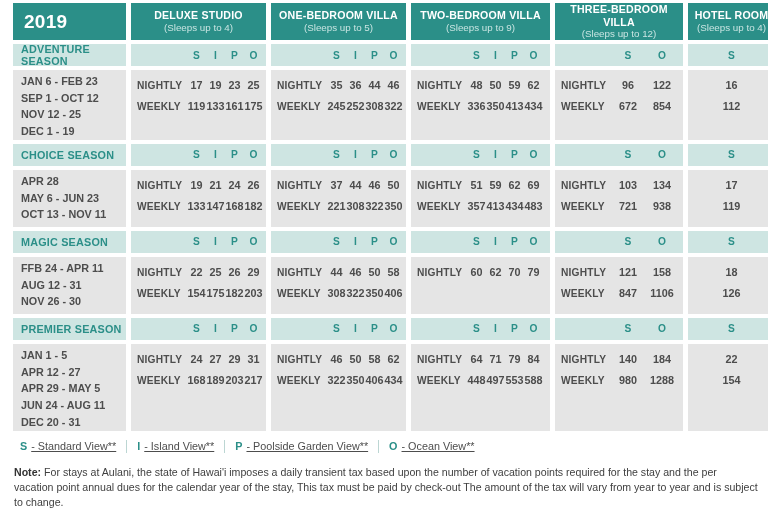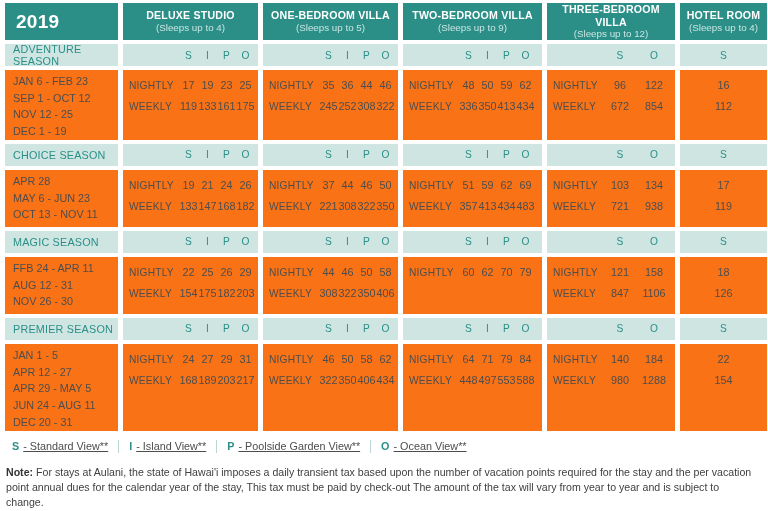--- a/index.html
+++ b/index.html
@@ -3,21 +3,21 @@
 <meta charset="utf-8">
 <style>
   * { box-sizing: border-box; margin: 0; padding: 0; }
   html, body { background: #ffffff; }
   body {
     width: 768px; height: 511px;
     font-family: "Liberation Sans", sans-serif;
     color: #4d4d4d;
     overflow: hidden;
   }
-  .page { padding: 3px 3px 0 5px; }
+  .page { padding: 3px 3px 0 13px; }
 
   .grid {
     display: grid;
     grid-template-columns: 113px 135px 135px 139px 128px 87px;
     column-gap: 5px;
     row-gap: 4px;
   }
 
   
   .hcell {
@@ -30,31 +30,31 @@
   .year-cell { align-items: flex-start; padding-left: 11px; }
   .year { font-size: 19px; font-weight: bold; letter-spacing: .3px; }
   .rtitle { font-size: 10.6px; font-weight: bold; letter-spacing: .2px; line-height: 1.2; }
   .rsub { font-size: 9.8px; color: #c9e5e2; line-height: 1.2; }
 
   
   .band {
     background: #cee5e2;
     height: 22px;
     display: flex; align-items: center;
-    color: #2b8f88; font-weight: normal;
+    color: #2b8f88; font-weight: bold;
   }
   .sname { font-size: 10.8px; padding-left: 8px; letter-spacing: .2px; }
   .letters { padding-left: 6px; font-size: 10.2px; }
   .letters .sp { display: inline-block; width: 50px; }
   .letters .lt { display: inline-block; width: 19px; text-align: center; }
   .letters .lt3 { display: inline-block; width: 34px; text-align: center; }
   .band.hotelband { justify-content: center; font-size: 10.2px; }
 
   
-  .dcell { background: #f97316; padding-top: 5px; padding-bottom: 6px; }
+  .dcell { background: #e5e5e5; padding-top: 5px; padding-bottom: 6px; font-weight: bold; }
   .dates { padding: 3px 6px 0 8px; font-size: 10.8px; color: #4d4d4d; line-height: 1.55; }
   .dates span { display: block; white-space: nowrap; }
 
   .prow { padding-left: 6px; margin: 4px 12px 9px 0; font-size: 10.8px; white-space: nowrap; }
   .prow .lbl { display: inline-block; width: 50px; font-size: 10.2px; letter-spacing: .2px; }
   .prow .num { display: inline-block; width: 19px; text-align: center; }
   .prow .num3 { display: inline-block; width: 34px; text-align: center; }
   .hnum { text-align: center; margin: 4px 0 9px 0; font-size: 10.8px; }
 
   

